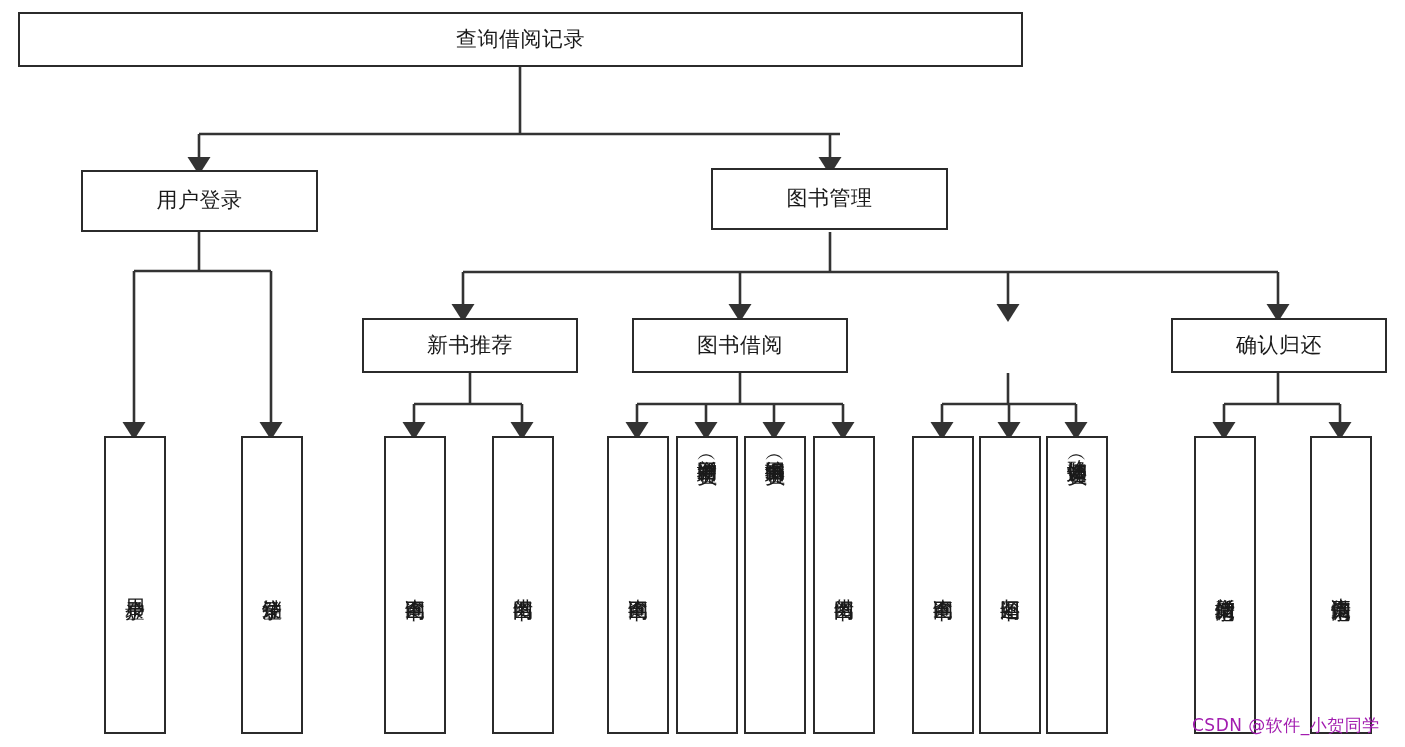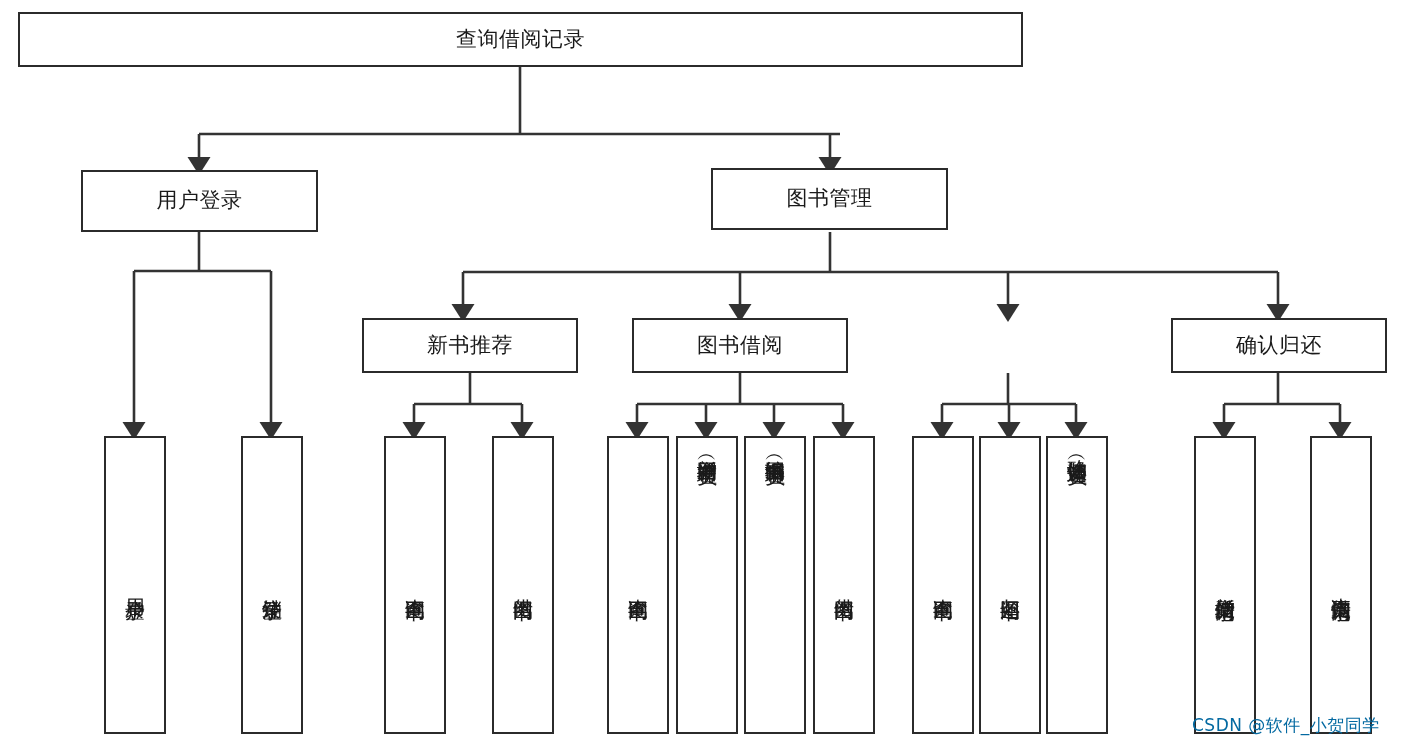--- a/index.html
+++ b/index.html
@@ -55,21 +55,21 @@
     letter-spacing: 1px;
     white-space: nowrap;
   }
   .node.vert.centered {
     align-items: center;
     padding-top: 0;
   }
   .watermark {
     position: absolute;
     font-size: 17px;
-    color: #0369a1;
+    color: #a21caf;
     white-space: nowrap;
     letter-spacing: 0.5px;
   }
 </style>
 </head>
 <body>
 
 <div id="diagram-root">
 
   <svg class="edges" viewBox="0 0 1405 747" xmlns="http://www.w3.org/2000/svg">

